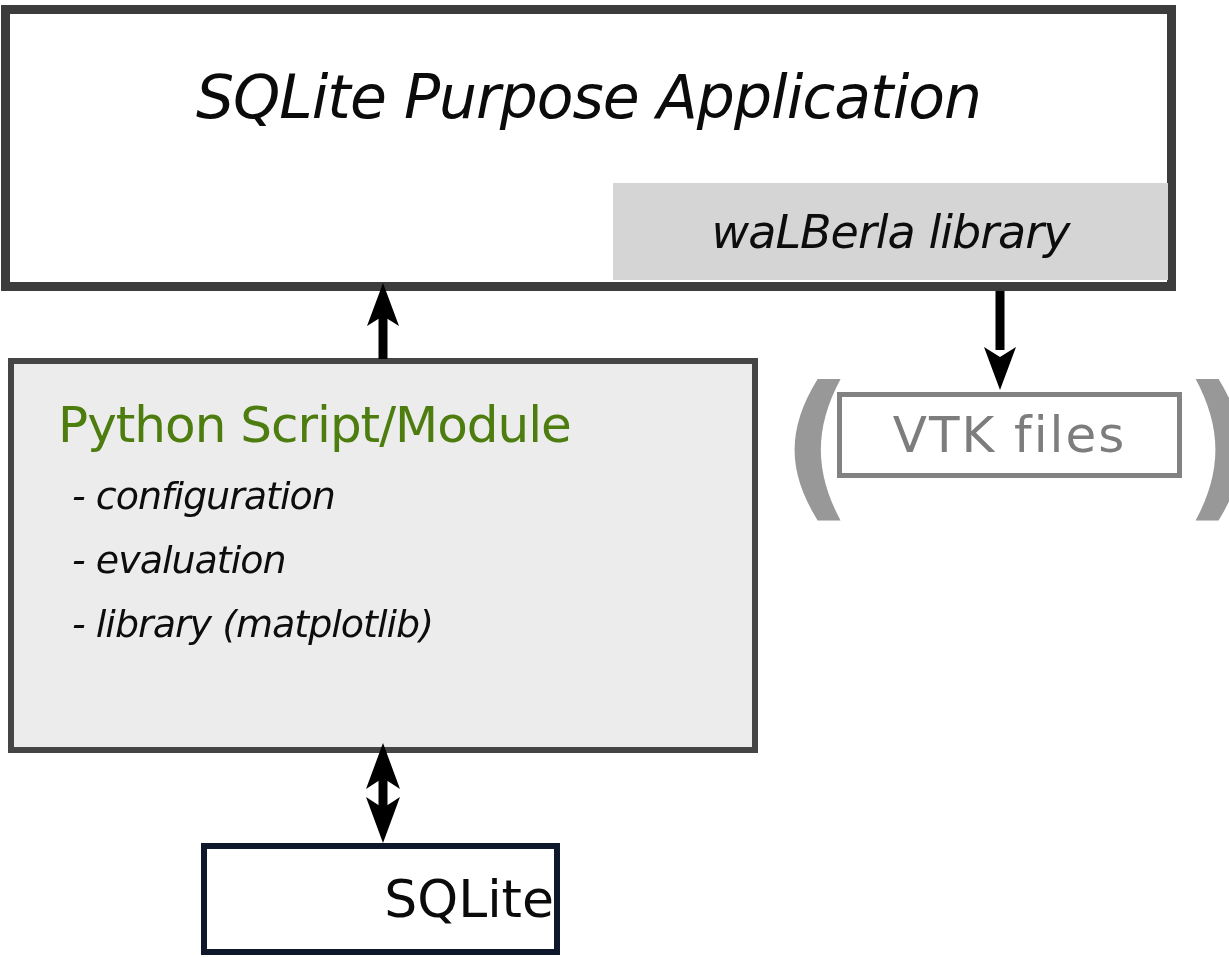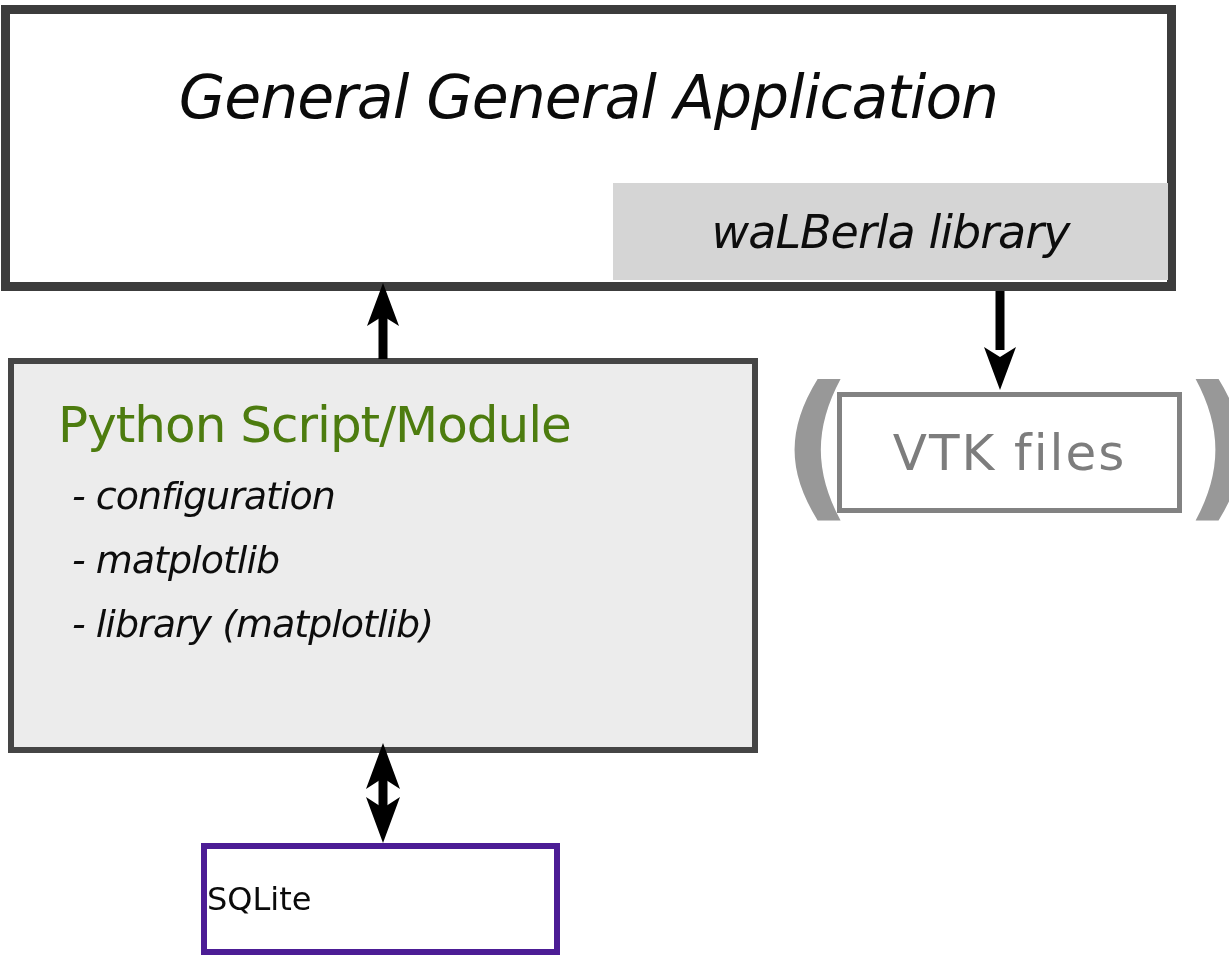--- a/index.html
+++ b/index.html
@@ -66,21 +66,21 @@
     font-size: 38px;
     line-height: 64px;
     color: #0d0d0d;
     letter-spacing: -1px;
     white-space: nowrap;
   }
 
   
   .vtk-box {
     left: 837px; top: 392px;
-    width: 345px; height: 121px;
+    width: 345px; height: 86px;
     border: 5px solid #828282;
     background: #ffffff;
     display: flex;
     align-items: center;
     justify-content: center;
     font-size: 50px;
     color: #7d7d7d;
     letter-spacing: 2px;
   }
   .paren {
@@ -95,55 +95,55 @@
     text-align: center;
     user-select: none;
   }
   .paren-left  { left: 781px; }
   .paren-right { left: 1183px; }
 
   
   .sqlite-box {
     left: 201px; top: 843px;
     width: 359px; height: 112px;
-    border: 6px solid #4c1d95;
+    border: 6px solid #0f172a;
     background: #ffffff;
     display: flex;
     align-items: center;
-    justify-content: flex-start;
-    font-size: 32px;
+    justify-content: flex-end;
+    font-size: 52px;
     color: #0b0b0b;
   }
 
   
   .arrows {
     position: absolute;
     left: 0; top: 0;
     width: 1229px; height: 958px;
     pointer-events: none;
   }
 </style>
 </head>
 <body>
 
 <div class="canvas">
 
   <div class="box gpa-box">
-    <div class="gpa-title">General General Application</div>
+    <div class="gpa-title">SQLite Purpose Application</div>
   </div>
 
   <div class="box walberla-box">
     <span>waLBerla library</span>
   </div>
 
   <div class="box python-box">
     <div class="python-title">Python Script/Module</div>
     <div class="python-items">
       <div class="python-item">- configuration</div>
-      <div class="python-item">- matplotlib</div>
+      <div class="python-item">- evaluation</div>
       <div class="python-item">- library (matplotlib)</div>
     </div>
   </div>
 
   <div class="paren paren-left">(</div>
 
   <div class="box vtk-box">
     <span>VTK files</span>
   </div>
 

